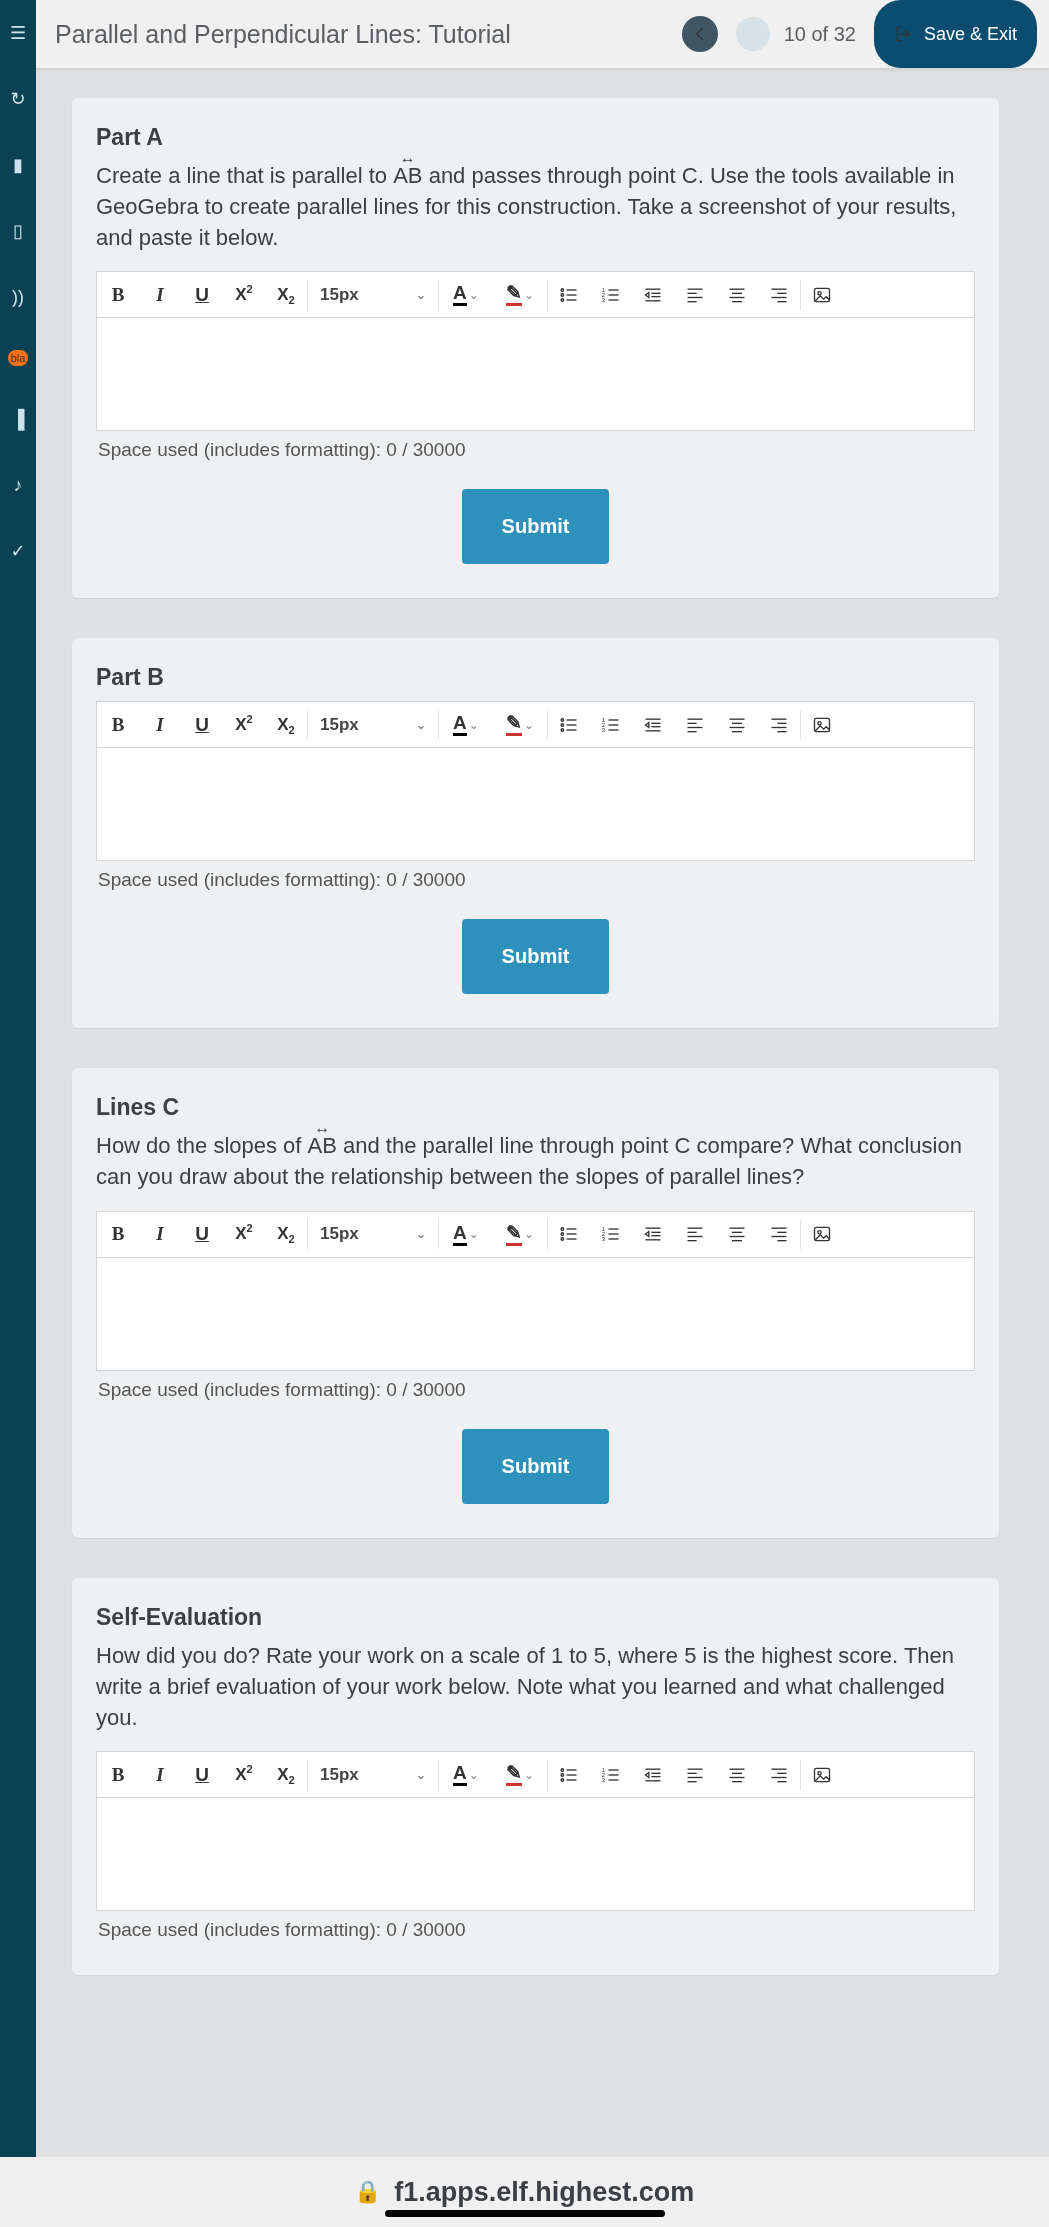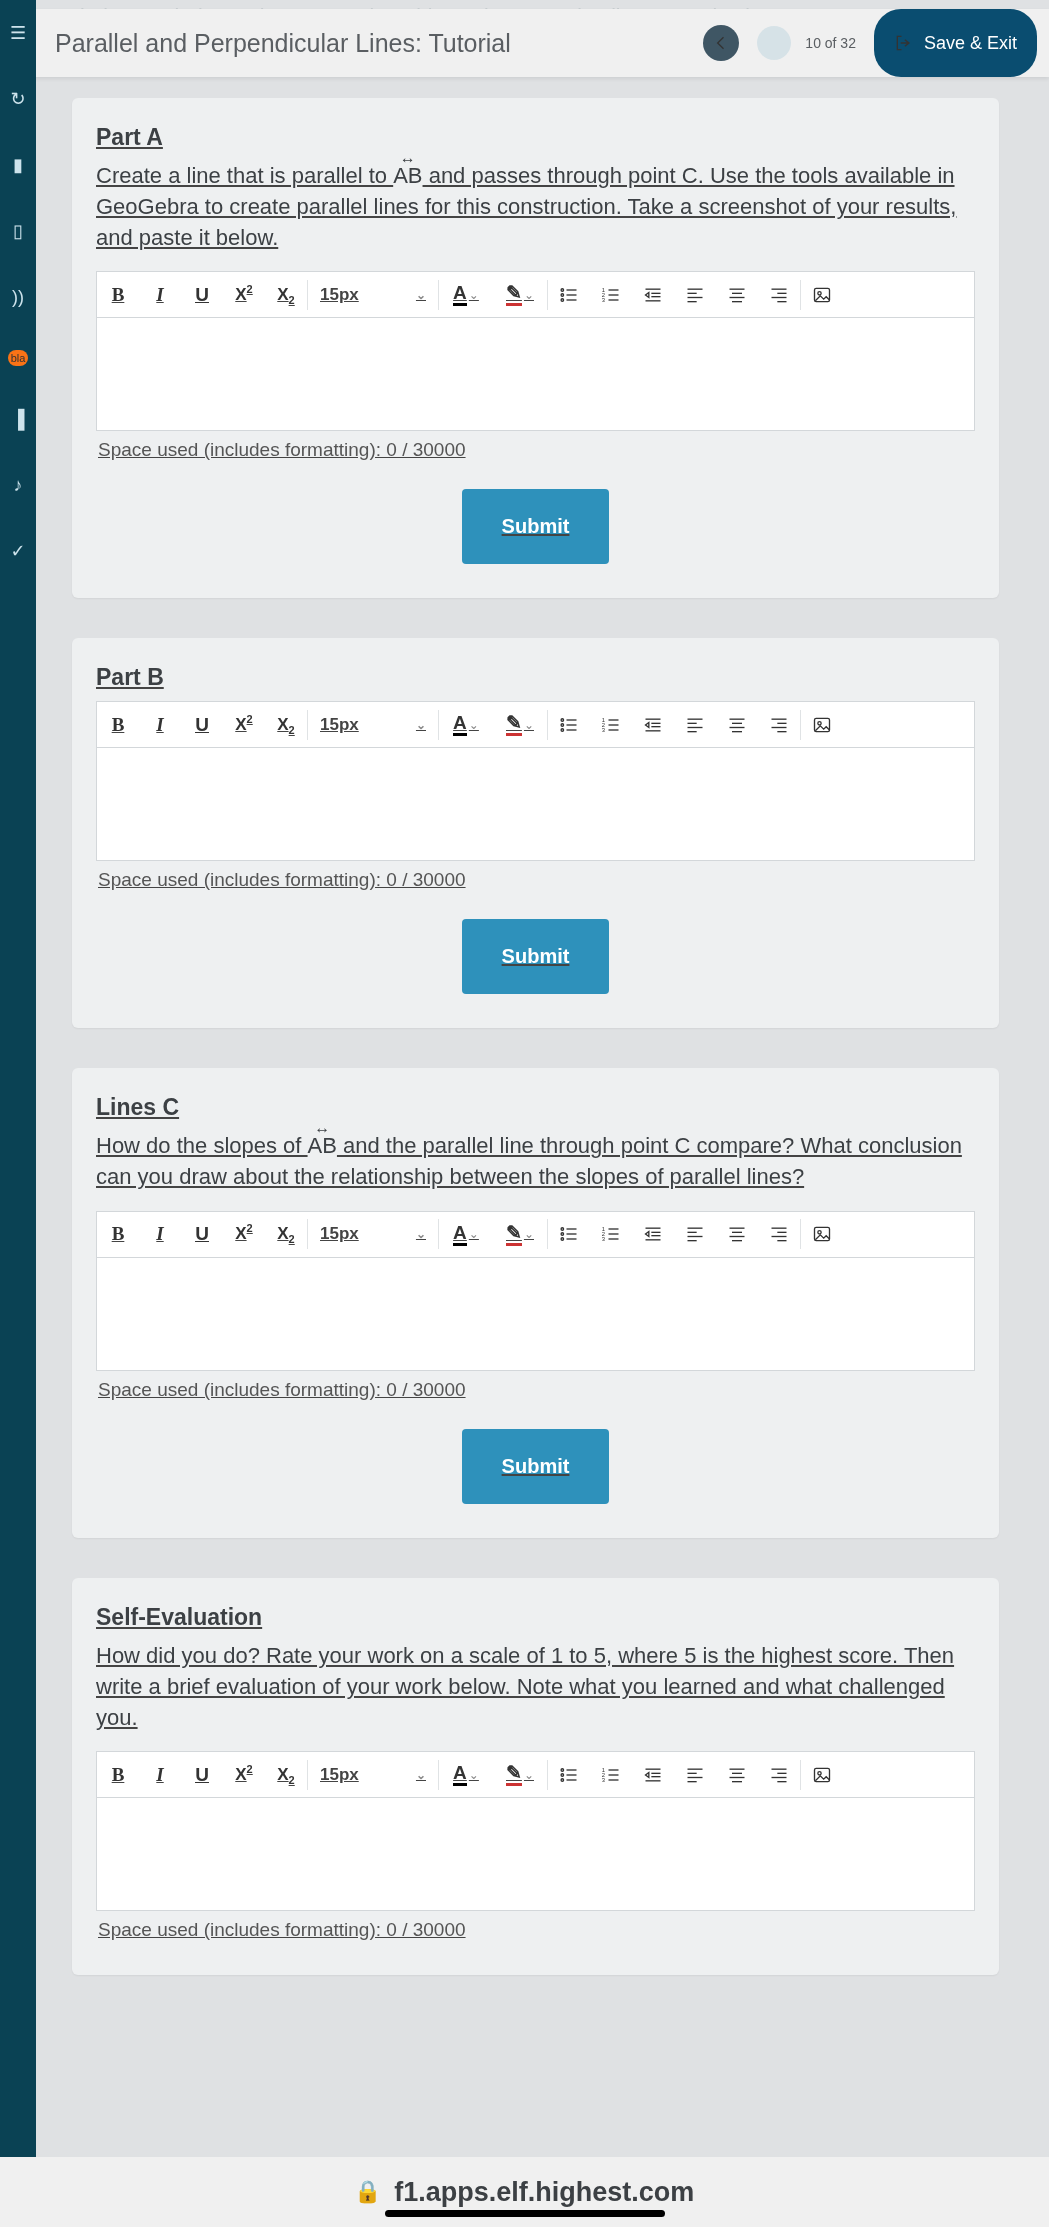--- a/index.html
+++ b/index.html
@@ -13,21 +13,21 @@
   }
   .faint-header {
     position: absolute;
     top: 4px; left: 80px;
     font-size: 21px;
     color: #c7cdd0;
     z-index: 0;
   }
   .topbar {
     position: sticky;
-    top: 9px;
+    top: 0;
     height: 68px;
     background: #f0f0f0;
     display: flex;
     align-items: center;
     padding: 0 12px 0 55px;
     box-shadow: 0 2px 4px rgba(0,0,0,0.08);
     z-index: 5;
   }
   .topbar-title {
     font-size: 25px;
@@ -40,21 +40,21 @@
     background: #3f5664;
     display: flex; align-items: center; justify-content: center;
     margin-right: 18px;
     cursor: pointer;
   }
   .progress-dot {
     width: 34px; height: 34px; border-radius: 50%;
     background: #d6e2e7;
     margin-right: 14px;
   }
-  .page-count { font-size: 14px; color: #5a5e62; margin-right: 18px; }
+  .page-count { font-size: 20px; color: #5a5e62; margin-right: 18px; }
   .save-exit {
     background: #0a4d70;
     color: #fff;
     font-size: 18px;
     padding: 16px 20px;
     display: flex;
     align-items: center;
     gap: 10px;
     cursor: pointer;
     height: 68px;
@@ -69,21 +69,20 @@
     display: flex; flex-direction: column; align-items: center;
     padding-top: 20px;
     gap: 40px;
   }
   .rail-item { width: 26px; height: 26px; display:flex;align-items:center;justify-content:center;color:#cde3ec;font-size:18px; }
   .rail-badge {
     background: #f97316; color:#333; font-size:11px; padding:2px 3px; border-radius:8px;
   }
   .content {
     padding: 30px 50px 0 72px;
-    text-decoration: underline;
   }
   .card {
     background: #eef0f1;
     border-radius: 6px;
     padding: 26px 24px 34px;
     margin-bottom: 40px;
     box-shadow: 0 1px 2px rgba(0,0,0,0.06);
   }
   .card h3 {
     font-size: 23px;

